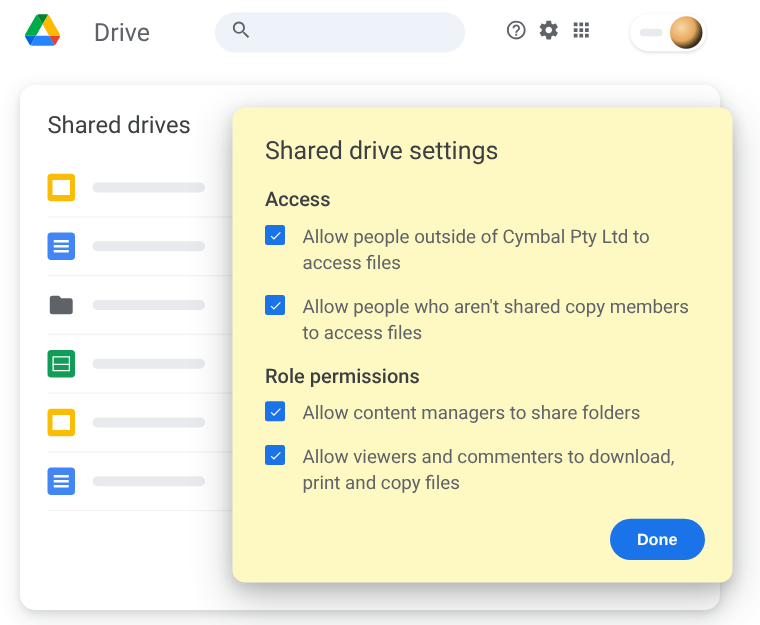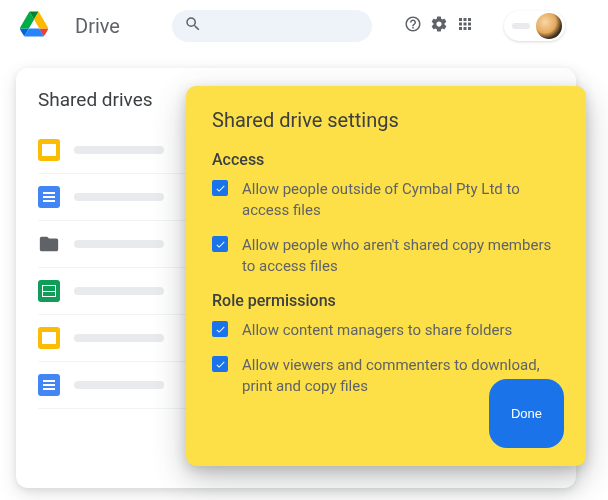--- a/index.html
+++ b/index.html
@@ -100,21 +100,21 @@
     .fi-folder svg { width:22px; height:22px; }
     .name-bar {
       height: 8px; background: #e8eaed; border-radius: 4px; width: 90px;
     }
     .dialog {
       position: absolute;
       left: 186px;
       top: 86px;
       width: 400px;
       height: 380px;
-      background: #fde047;
+      background: #fef9c3;
       border-radius: 10px;
       box-shadow: 0 12px 32px rgba(60,64,67,0.3), 0 4px 12px rgba(60,64,67,0.2);
       padding: 22px 26px;
     }
     .dialog-title {
       font-size: 20px;
       color: #3c4043;
       font-weight: 400;
       margin-bottom: 18px;
     }
@@ -142,23 +142,23 @@
       line-height: 1.4;
     }
     .done-btn {
       position: absolute;
       right: 22px;
       bottom: 18px;
       background: #1a73e8;
       color: #fff;
       border: none;
       border-radius: 18px;
-      padding: 27px 22px;
+      padding: 9px 22px;
       font-size: 13px;
-      font-weight: 400;
+      font-weight: 700;
       cursor: pointer;
     }
   </style>
 </head>
 <body>
 
 <div class="header">
   <div class="logo-wrap">
     <span class="logo-icon">
       <svg viewBox="0 0 87 78">

